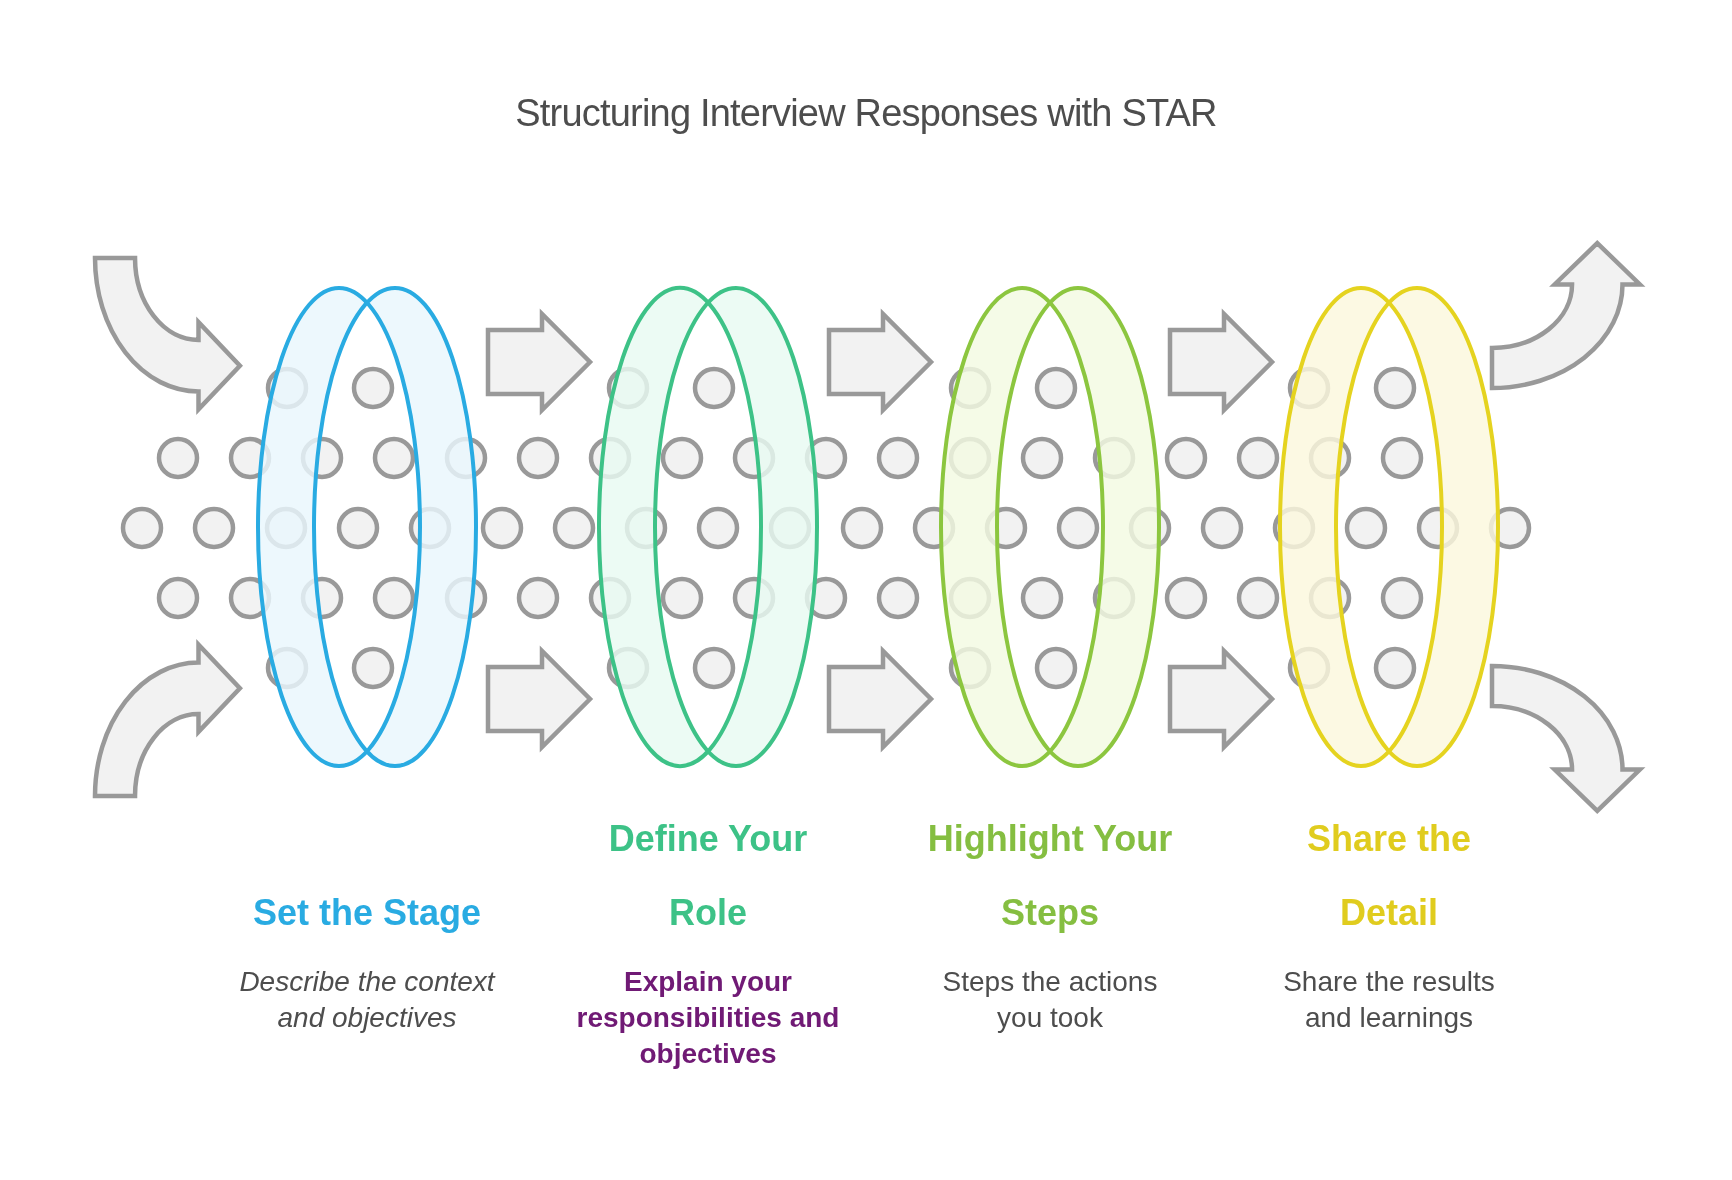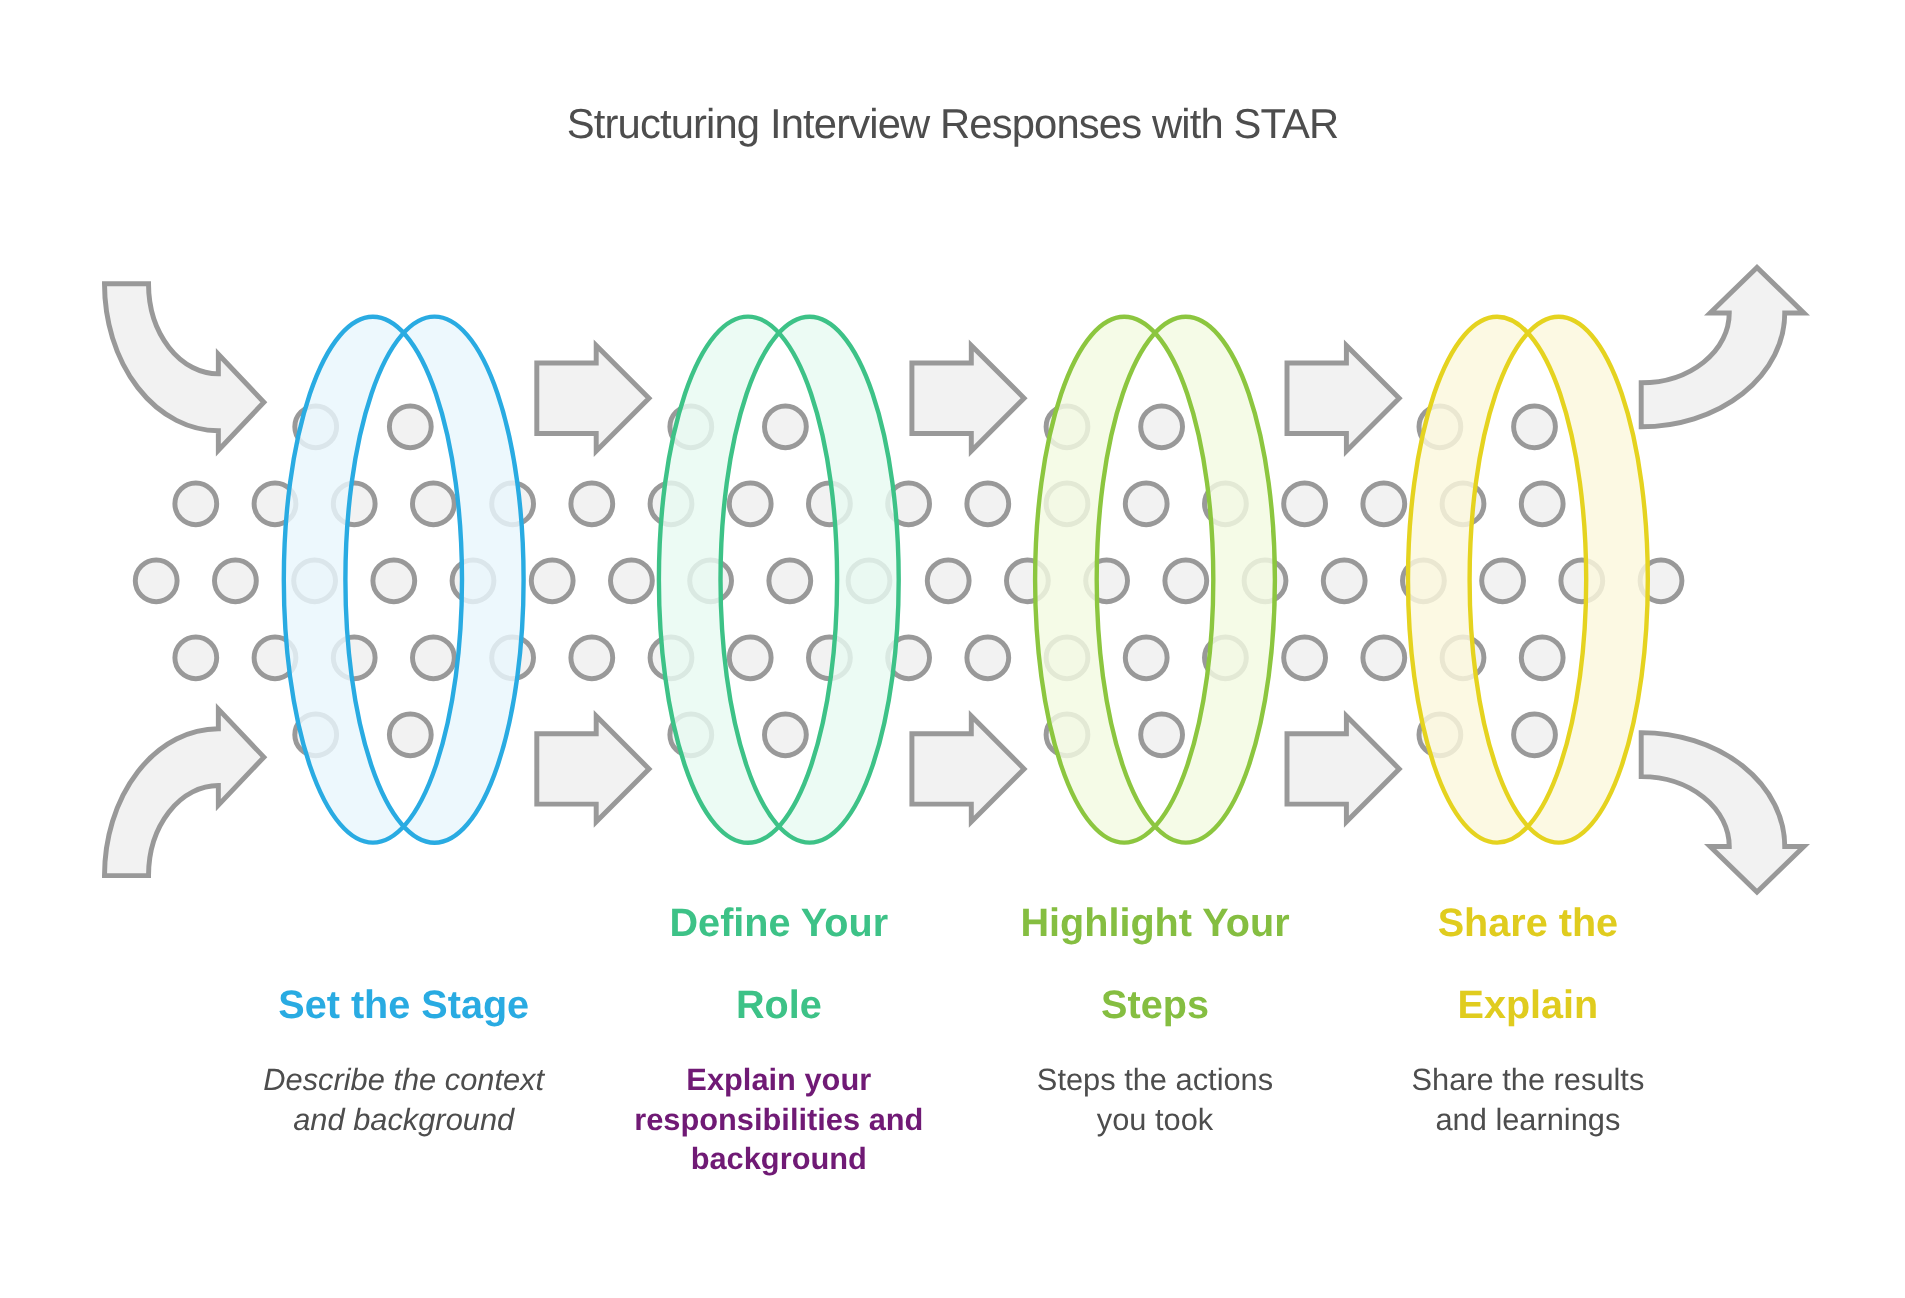--- a/index.html
+++ b/index.html
@@ -112,51 +112,51 @@
     </svg>
 
   <div class="title" style="color: rgb(77, 77, 77);">Structuring Interview Responses with STAR</div>
 
   <div class="stage" style="left:197px">
     <div class="stage-title" style="color: rgb(41, 171, 226);">
         <div>Set the Stage</div>
       </div>
     <div class="stage-desc" style="color: rgb(77, 77, 77); font-style: italic;">
         <div>Describe the context</div>
-        <div>and background</div>
+        <div>and objectives</div>
       </div>
   </div>
 
   <div class="stage" style="left:538px">
     <div class="stage-title" style="color: rgb(61, 194, 135);">
         <div>Define Your</div>
         <div>Role</div>
       </div>
     <div class="stage-desc" style="color: #701a75; font-weight: bold;">
         <div>Explain your</div>
         <div>responsibilities and</div>
-        <div>background</div>
+        <div>objectives</div>
       </div>
   </div>
 
   <div class="stage" style="left:880px">
     <div class="stage-title" style="color: rgb(133, 190, 65);">
         <div>Highlight Your</div>
         <div>Steps</div>
       </div>
     <div class="stage-desc" style="color: rgb(77, 77, 77);">
         <div>Steps the actions</div>
         <div>you took</div>
       </div>
   </div>
 
   <div class="stage" style="left:1219px">
     <div class="stage-title" style="color: rgb(224, 204, 30);">
         <div>Share the</div>
-        <div>Explain</div>
+        <div>Detail</div>
       </div>
     <div class="stage-desc" style="color: rgb(77, 77, 77);">
         <div>Share the results</div>
         <div>and learnings</div>
       </div>
   </div>
 
 </div>
 
 </body></html>

